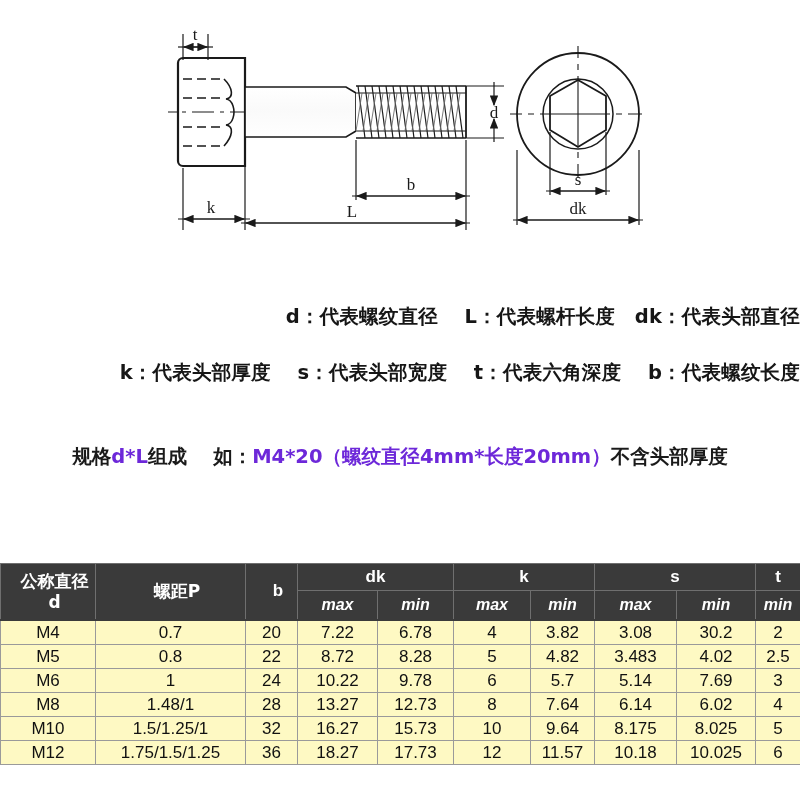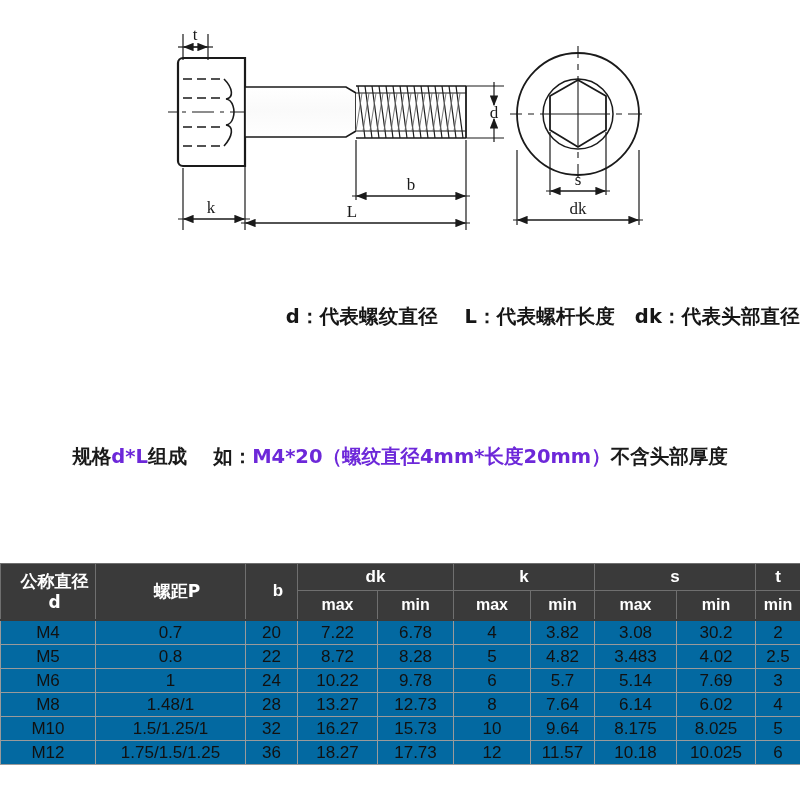--- a/index.html
+++ b/index.html
@@ -56,22 +56,22 @@
     padding:0;
   }
   thead th{
     background:#3a3a3a;
     color:#ffffff;
     font-weight:bold;
     border-color:#6f6f6f;
   }
   thead th.outer{height:54px;font-size:17px;line-height:1.18;padding-left:13px;}
   thead th.grp{height:26px;font-size:17px;}
-  thead th.sub{height:28px;font-size:16px;}
-  tbody td{height:23px;background:#0369a1;color:#111;font-size:17px;}
+  thead th.sub{height:28px;font-size:16px;font-style:italic;}
+  tbody td{height:23px;background:#fef9c3;color:#111;font-size:17px;}
   tbody tr:first-child td{border-top:2px solid #3a3a3a;}
   .cn{font-family:"DejaVu Sans","Liberation Sans",sans-serif;}
   .hdr-d{font-size:17px;}
   
   col.c0{width:95px;}
   col.c1{width:150px;}
   col.c2{width:52px;}
   col.c3{width:80px;}
   col.c4{width:76px;}
   col.c5{width:77px;}
@@ -233,20 +233,21 @@
         <line x1="517" y1="150" x2="517" y2="225"></line>
         <line x1="639" y1="150" x2="639" y2="225"></line>
         <line x1="513" y1="220" x2="638" y2="220" marker-end="url(#ar)"></line>
         <line x1="643" y1="220" x2="518" y2="220" marker-end="url(#ar)"></line>
       </g>
       <text x="578" y="214" font-size="17" font-family="Liberation Serif, serif" text-anchor="middle" fill="#1a1a1a">dk</text>
     </svg>
   </div>
 
   <div class="legend legend-1 cn">d：代表螺纹直径　 L：代表螺杆长度　dk：代表头部直径</div>
+  <div class="legend legend-2 cn">k：代表头部厚度　 s：代表头部宽度　 t：代表六角深度　 b：代表螺纹长度</div>
 
   <div class="spec cn"><span>规格</span><span class="red">d*L</span><span>组成　 如：</span><span class="red">M4*20（螺纹直径4mm*长度20mm）</span><span>不含头部厚度</span></div>
 
 
   <div class="table-wrap">
     <table>
       <colgroup>
         <col class="c0">
           <col class="c1">
           <col class="c2">

